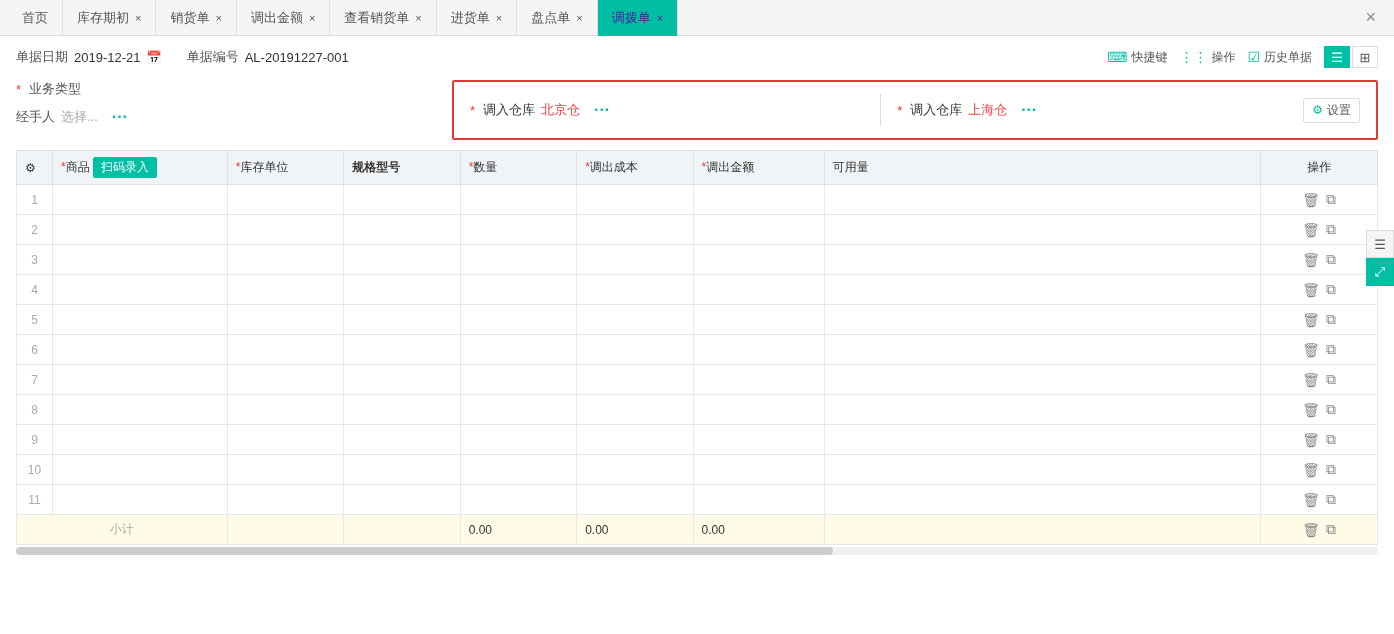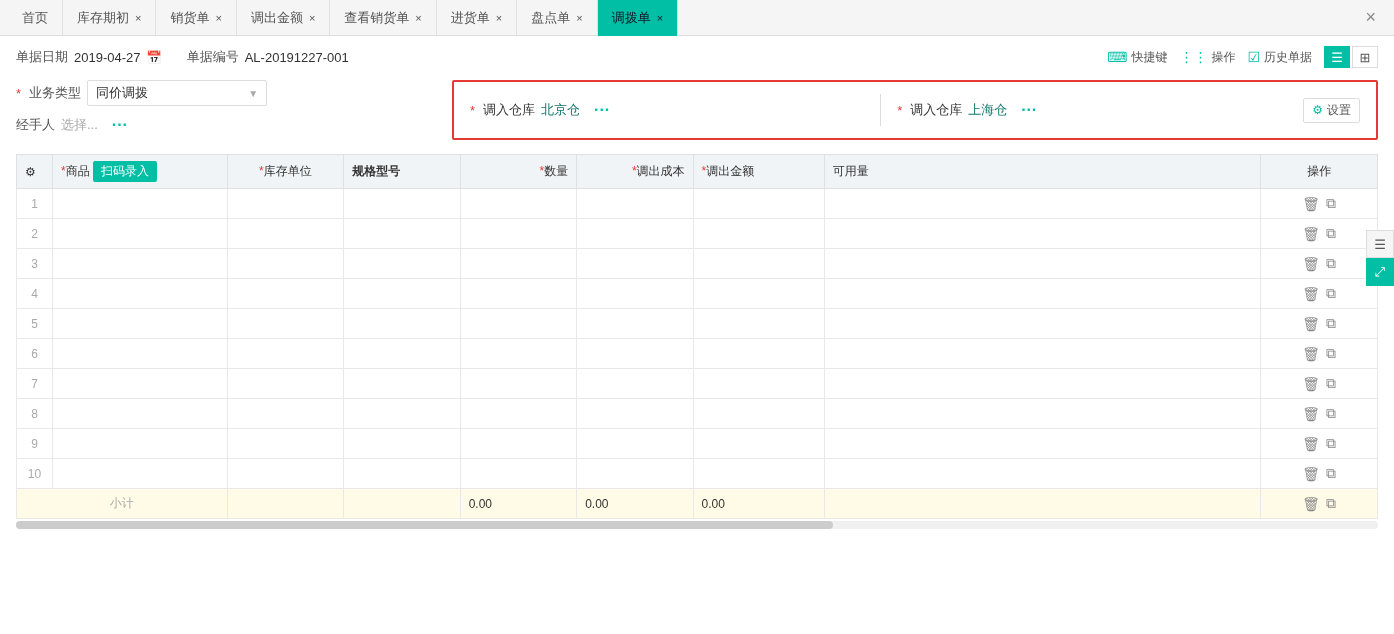--- a/index.html
+++ b/index.html
@@ -22,21 +22,21 @@
       cursor: pointer;
       font-size: 13px;
       color: #555;
       border-right: 1px solid #e0e0e0;
       white-space: nowrap;
       position: relative;
     }
     .tab-item:first-child { border-left: none; }
     .tab-item.active {
       background: #00bfa5;
-      color: #0f172a;
+      color: #4c1d95;
     }
     .tab-item .close-icon {
       margin-left: 6px;
       font-size: 11px;
       cursor: pointer;
     }
     .tab-bar-close {
       margin-left: auto;
       font-size: 18px;
       cursor: pointer;
@@ -161,21 +161,21 @@
       font-size: 16px;
       font-weight: bold;
     }
     .warehouse-field {
       display: flex;
       align-items: center;
       flex: 1;
       gap: 6px;
     }
     .warehouse-name {
-      color: #0f766e;
+      color: #ef4444;
       cursor: pointer;
     }
     .warehouse-separator {
       width: 1px;
       background: #ddd;
       height: 32px;
       margin: 0 16px;
     }
     .settings-btn {
       display: flex;
@@ -350,21 +350,21 @@
     <span class="close-icon">×</span>
   </div>
   <div class="tab-bar-close">×</div>
 </div>
 
 <div class="main-content">
 
   <div class="header-row">
     <div class="header-field">
       <label>单据日期</label>
-      <span class="value">2019-04-27</span>
+      <span class="value">2019-12-21</span>
       <span class="calendar-icon">📅</span>
     </div>
     <div class="header-field">
       <label>单据编号</label>
       <span class="value">AL-20191227-001</span>
     </div>
     <div class="right-toolbar">
       <div class="toolbar-btn">
         <span class="icon">⌨</span>
         <span>快捷键</span>
@@ -383,24 +383,20 @@
       </div>
     </div>
   </div>
 
   <div class="form-section">
 
     <div class="form-left">
       <div class="form-field">
         <span class="required-star">*</span>
         <label>业务类型</label>
-        <div class="field-select">
-          <span>同价调拨</span>
-          <span class="chevron">▼</span>
-        </div>
       </div>
       <div class="person-row form-field">
         <label>经手人</label>
         <span class="person-placeholder">选择...</span>
         <span class="more-btn">···</span>
       </div>
     </div>
 
     <div class="form-right">
       <div class="warehouse-field">
@@ -425,24 +421,24 @@
 
   <div class="table-wrap">
     <table class="data-table">
       <thead>
         <tr>
           <th class="th-settings" style="width:36px;">⚙</th>
           <th style="min-width:120px;">
             <span class="required-col">*</span>商品
             <button class="scan-btn">扫码录入</button>
           </th>
-          <th style="min-width:80px;text-align:center;"><span class="required-col">*</span>库存单位</th>
+          <th style="min-width:80px;"><span class="required-col">*</span>库存单位</th>
           <th style="min-width:80px;font-weight:bold;">规格型号</th>
-          <th style="min-width:80px;text-align:right;"><span class="required-col">*</span>数量</th>
-          <th style="min-width:80px;text-align:right;"><span class="required-col">*</span>调出成本</th>
+          <th style="min-width:80px;"><span class="required-col">*</span>数量</th>
+          <th style="min-width:80px;"><span class="required-col">*</span>调出成本</th>
           <th style="min-width:90px;"><span class="required-col">*</span>调出金额</th>
           <th style="min-width:300px;">可用量</th>
           <th style="min-width:80px; text-align:center;">操作</th>
         </tr>
       </thead>
       <tbody id="table-body">
       <tr>
     <td class="row-num">1</td>
     <td></td>
     <td></td>
@@ -581,20 +577,36 @@
     <td></td>
     <td>
       <div class="op-icons">
         <span class="op-icon">🗑</span>
         <span class="op-icon">⧉</span>
       </div>
     </td>
   </tr>
           <tr>
     <td class="row-num">10</td>
+    <td></td>
+    <td></td>
+    <td></td>
+    <td></td>
+    <td></td>
+    <td></td>
+    <td></td>
+    <td>
+      <div class="op-icons">
+        <span class="op-icon">🗑</span>
+        <span class="op-icon">⧉</span>
+      </div>
+    </td>
+  </tr>
+          <tr>
+    <td class="row-num">11</td>
     <td></td>
     <td></td>
     <td></td>
     <td></td>
     <td></td>
     <td></td>
     <td></td>
     <td>
       <div class="op-icons">
         <span class="op-icon">🗑</span>

